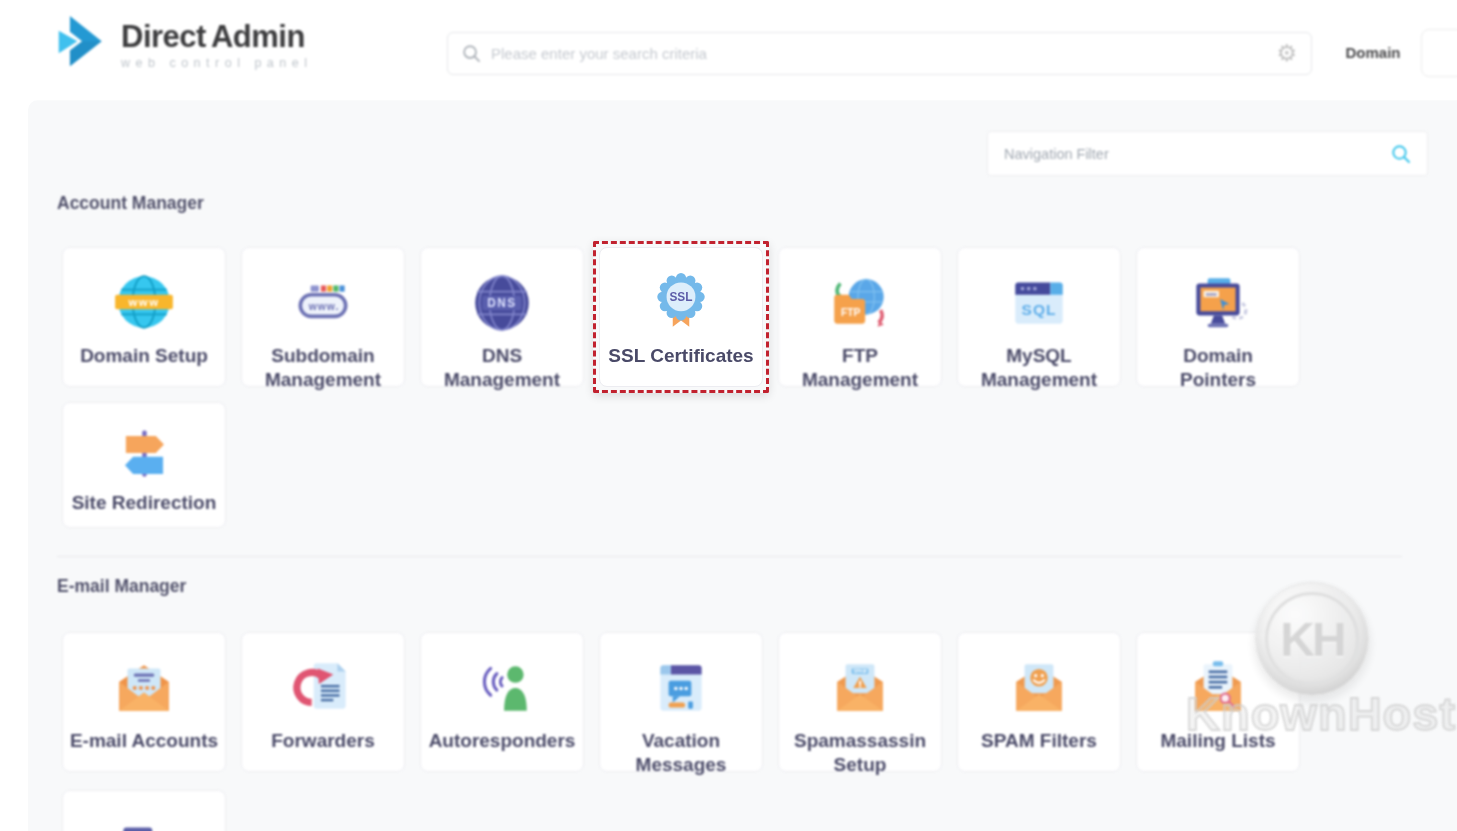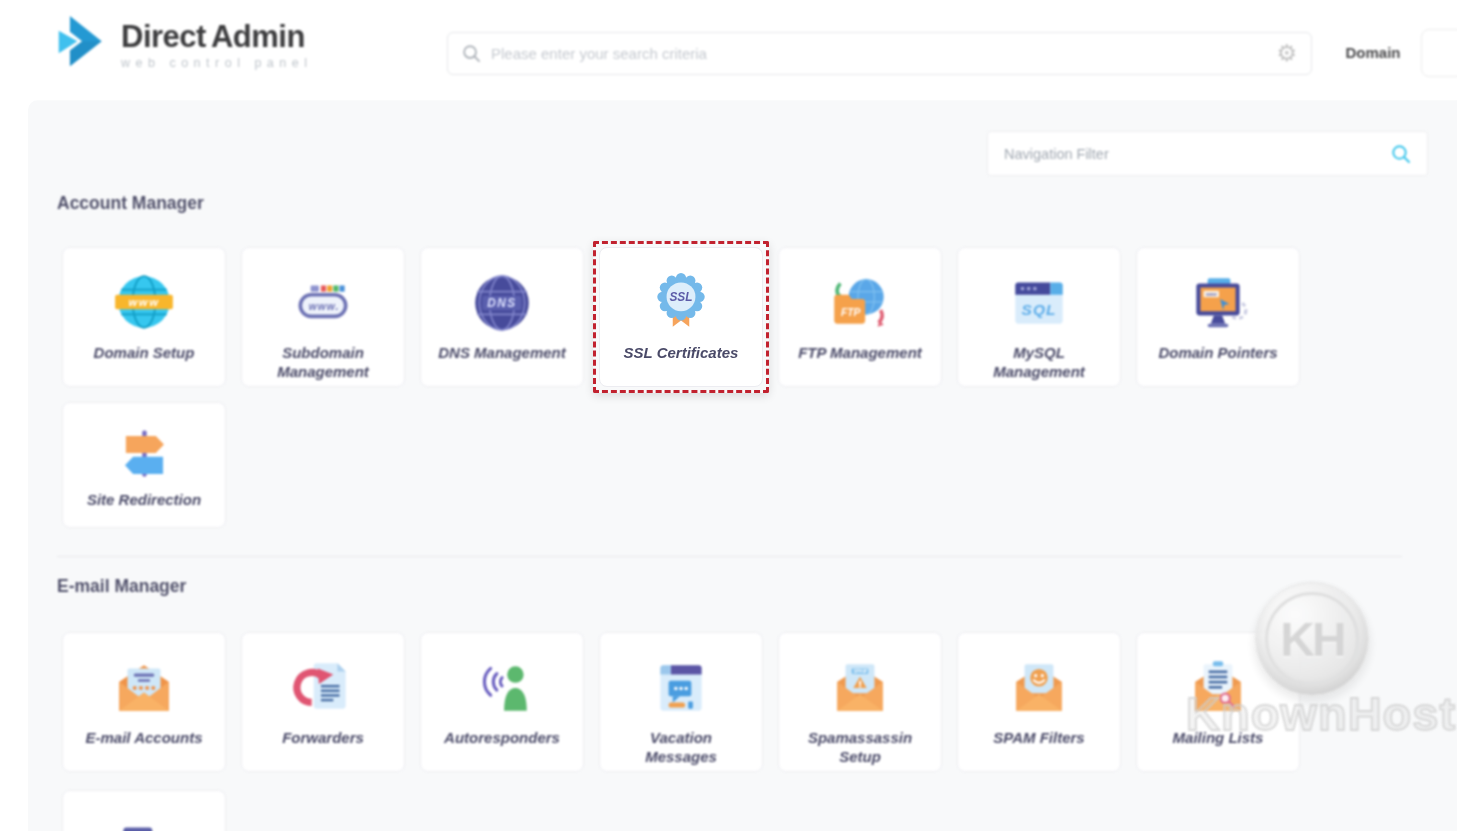--- a/index.html
+++ b/index.html
@@ -41,32 +41,32 @@
                      font-family:"Liberation Sans", sans-serif; background:transparent;}
   .navfilter input::placeholder { color:#a2a9b2; }
 
   .sec-title { position:absolute; left:57px; font-size:17.5px; font-weight:bold; color:#50506a; }
   #t-account { top:193px; }
   #t-email   { top:576px; }
 
   .divider { position:absolute; left:57px; top:556px; width:1345px; height:1px; background:#e9e9ec; }
 
   
-  .row { position:absolute; display:flex; gap:15px;font-style:italic; }
+  .row { position:absolute; display:flex; gap:15px; }
   #row-am1 { left:62px; top:247px; }
   #row-am2 { left:62px; top:402px; }
   #row-em  { left:62px; top:632px; }
   #row-pt  { left:62px; top:790px; }
 
   .card { width:164px; background:#fff; border:1px solid #ececf1; border-radius:8px;
           display:flex; flex-direction:column; align-items:center; padding-top:22px;
           cursor:pointer; position:relative; }
   .h140 { height:140px; } .h126 { height:126px; } .h55 { height:55px; }
   .ic { width:66px; height:66px; flex:0 0 auto; }
-  .lbl { margin-top:8px; font-size:15px; font-weight:bold; color:#4a4a68; text-align:center;
+  .lbl { margin-top:8px; font-size:19px; font-weight:bold; color:#4a4a68; text-align:center;
          line-height:1.25; white-space:pre-line; padding:0 6px; }
   svg text { font-family:"Liberation Sans", sans-serif; }
 
   .hl-ring { position:absolute; inset:-7px; border:3.5px dashed #c1222f; border-radius:2px;
              pointer-events:none; box-shadow:0 3px 10px rgba(0,0,0,.12); }
 
   
   .wm-badge { position:absolute; left:1255px; top:582px; width:114px; height:114px; border-radius:50%;
               background:radial-gradient(circle at 35% 28%, #fdfdfd, #e9e9e9 55%, #d7d7d7);
               border:1px solid #e3e3e3;

